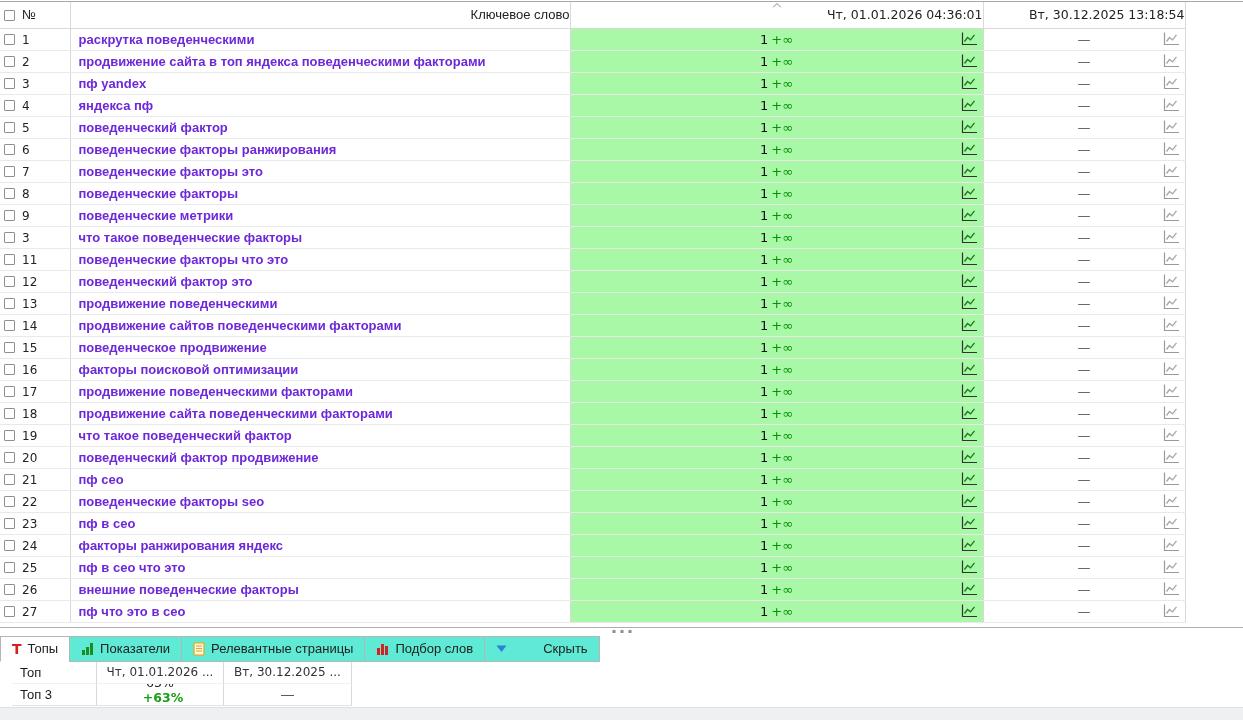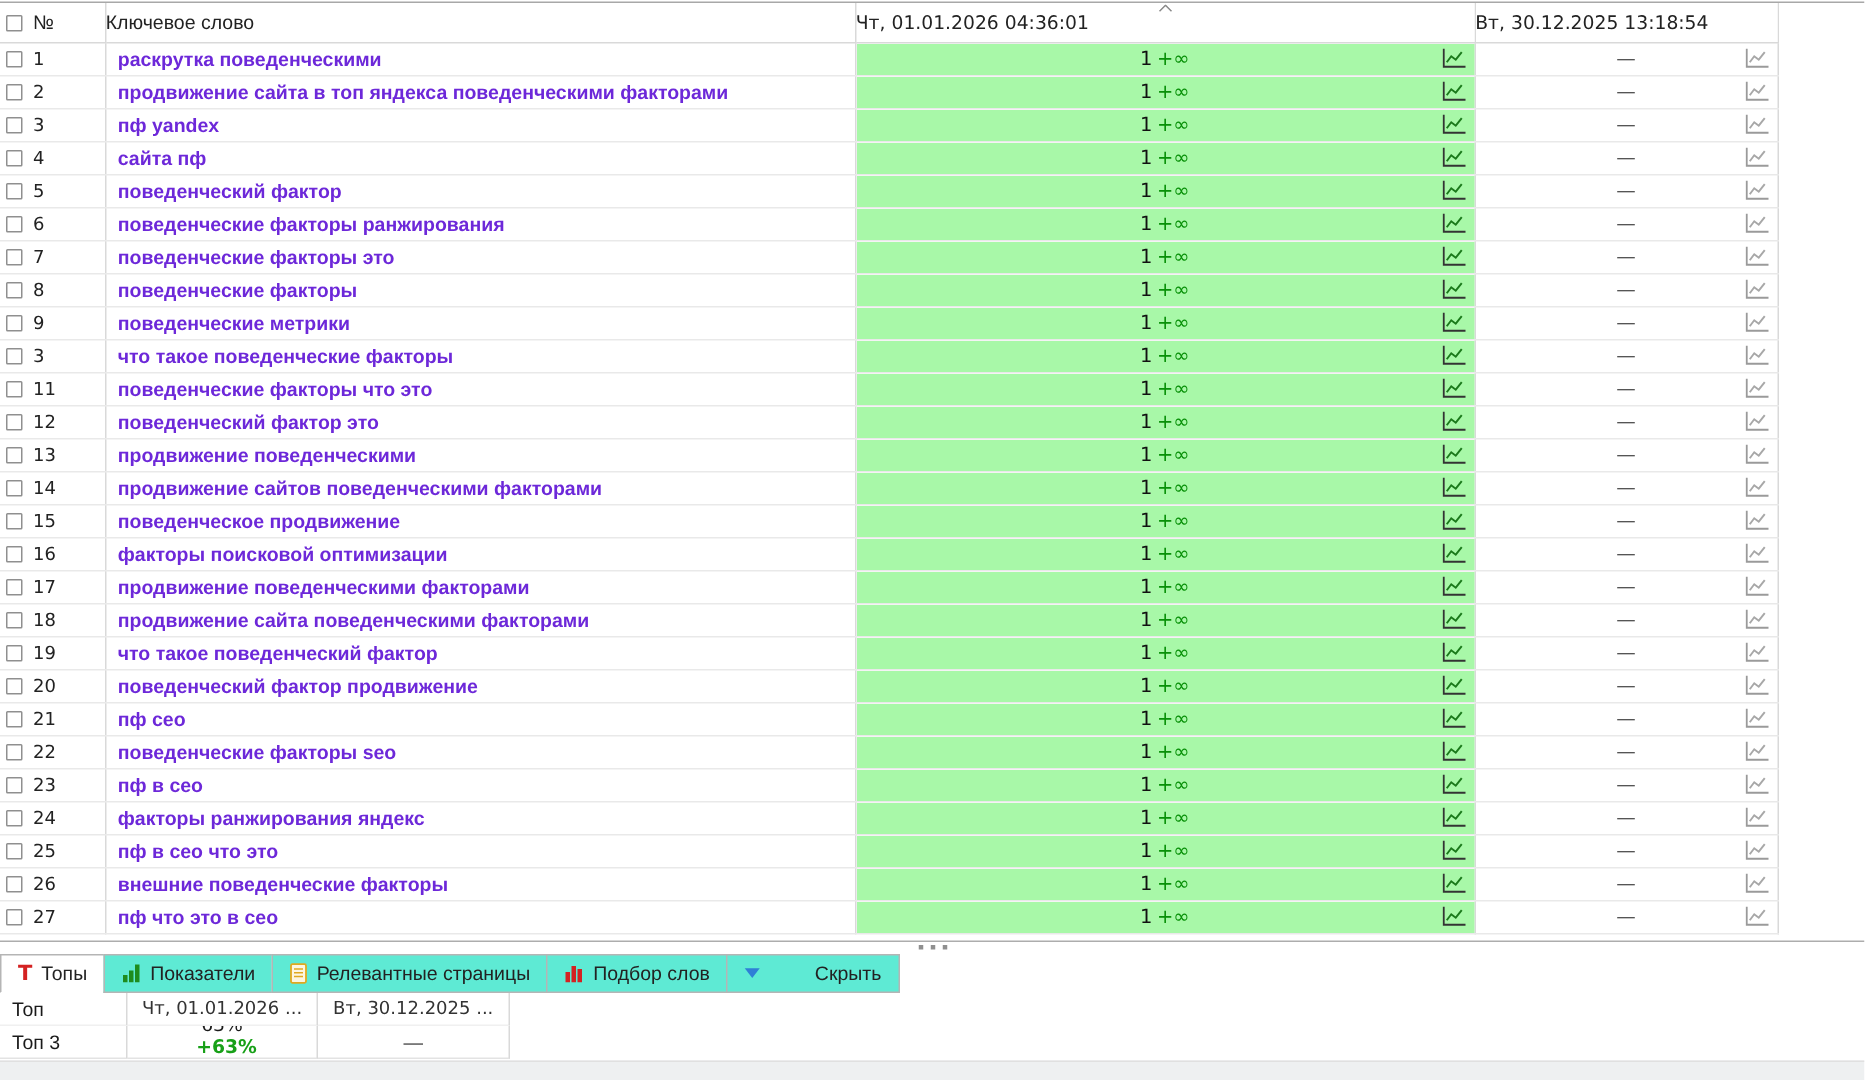--- a/index.html
+++ b/index.html
@@ -7,21 +7,21 @@
   body { font-family:"Liberation Sans", sans-serif; color:#1a1a1a; width:1243px; height:720px; overflow:hidden; }
   .app { width:1243px; height:720px; background:#fff; position:relative; }
 
   
   .grid-wrap { margin-top:1px; border-top:1px solid #a8a8a8; }
   table.grid { width:1243px; table-layout:fixed; border-collapse:collapse; }
   table.grid th, table.grid td { overflow:hidden; white-space:nowrap; }
   table.grid thead th {
     height:26px; font-weight:normal; font-size:13px; color:#222;
     border-bottom:1px solid #d9d9d9; border-right:1px solid #d9d9d9;
-    background:#fff; position:relative; text-align:left;
+    background:#fff; position:relative; text-align:right;
     font-family:"DejaVu Sans", sans-serif; font-size:12.5px;
   }
   table.grid thead th.h-fill { border:none; }
   table.grid thead th.h-num { text-align:left; padding-left:4px; font-family:"Liberation Sans",sans-serif; font-size:13px;}
   table.grid thead th.h-kw  { font-family:"Liberation Sans",sans-serif; font-size:13px; }
   table.grid td {
     height:22px; border-bottom:1px solid #e9e9e9; border-right:1px solid #d9d9d9;
     font-size:13px; vertical-align:middle;
   }
   td.c-fill { border:none !important; }
@@ -56,21 +56,21 @@
     display:flex; align-items:center; gap:6px; padding:0 11px;
     font-size:13px; color:#222; background:#5eead4;
     border:1px solid #b5b5b5; border-right:none; cursor:pointer;
   }
   .tab:last-child { border-right:1px solid #b5b5b5;gap:36px; }
   .tab.active { background:#fff; border-bottom-color:#fff; }
   .tab .ticon { line-height:0; }
   .t-letter { font-weight:bold; color:#d42222; font-size:14px; line-height:14px; font-family:"DejaVu Sans",sans-serif; }
 
   
-  .summary { display:grid; grid-template-columns:85px 127px 128px; width:340px; }
+  .summary { display:grid; grid-template-columns:85px 127px 128px; width:340px;margin-left:12px; }
   .summary .cell {
     height:22px; display:flex; align-items:center; font-size:13px;
     border-right:1px solid #d9d9d9; padding:0 8px; white-space:nowrap; overflow:hidden;
   }
   .summary .r1 { border-bottom:1px solid #f0f0f0; }
   .summary .r2 { border-bottom:1px solid #e3e3e3; }
   .summary .lab { color:#1a1a1a; border-right:1px solid #d9d9d9; }
   .summary .datec { justify-content:center; font-family:"DejaVu Sans",sans-serif; font-size:12px; color:#333;text-align:right; }
   .summary .valc { justify-content:flex-end; font-family:"DejaVu Sans",sans-serif; font-size:12.5px;flex-direction:column; }
   .summary .cenc { justify-content:center; }
@@ -186,21 +186,21 @@
                 </svg>
         </span>
       </td>
       <td class="c-fill"></td>
     </tr>
 
     <tr>
       <td class="c-num">
         <span class="cb"></span><span class="rownum">4</span>
       </td>
-      <td class="c-kw"><span>сайта пф</span></td>
+      <td class="c-kw"><span>яндекса пф</span></td>
       <td class="c-pos">
         <span class="posv">1</span><span class="posd">+∞</span>
         <span class="chart-ic">
           <svg width="17" height="14" viewBox="0 0 17 14">
                   <path d="M1.5 0.5 L1.5 12.5 L16 12.5" stroke="#333" fill="none" stroke-width="1.2"></path>
                   <polyline points="3.5,9.5 6.5,5.5 9.5,7.8 13.5,2.8" stroke="#1c7a1c" fill="none" stroke-width="1.3"></polyline>
                 </svg>
         </span>
       </td>
       <td class="c-prev">

